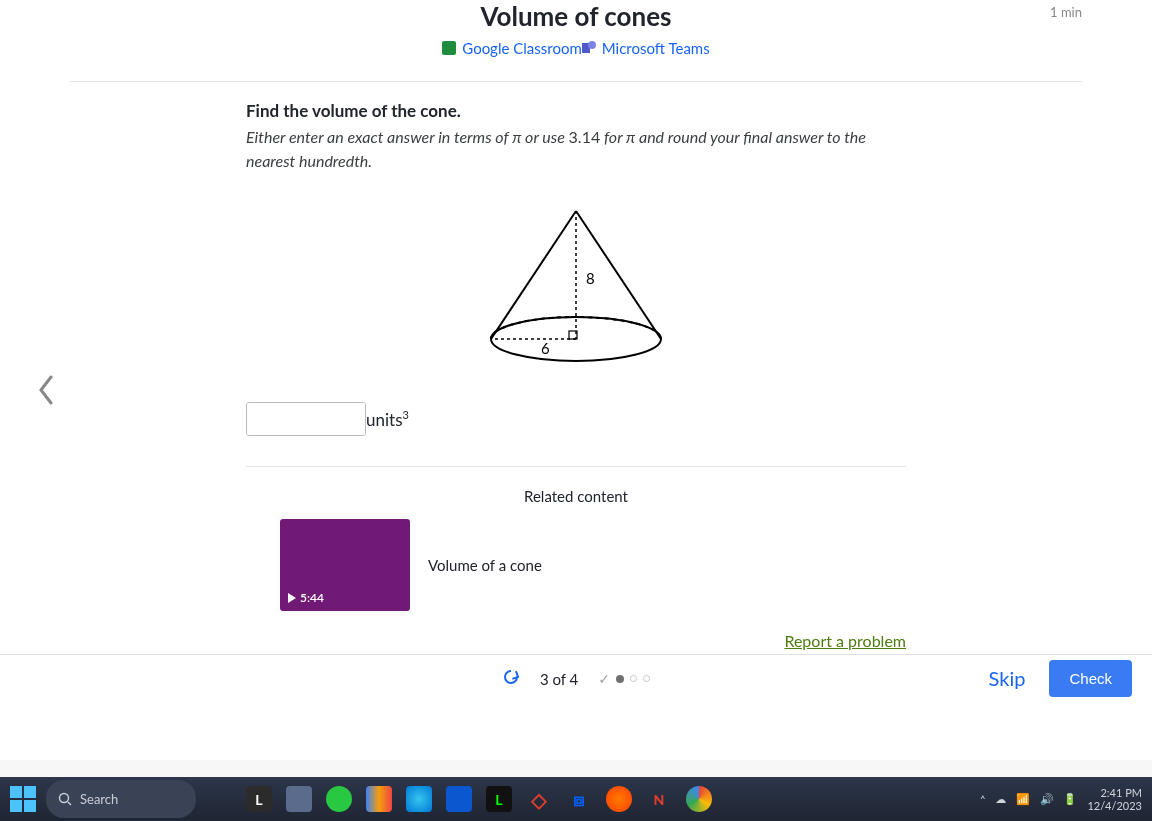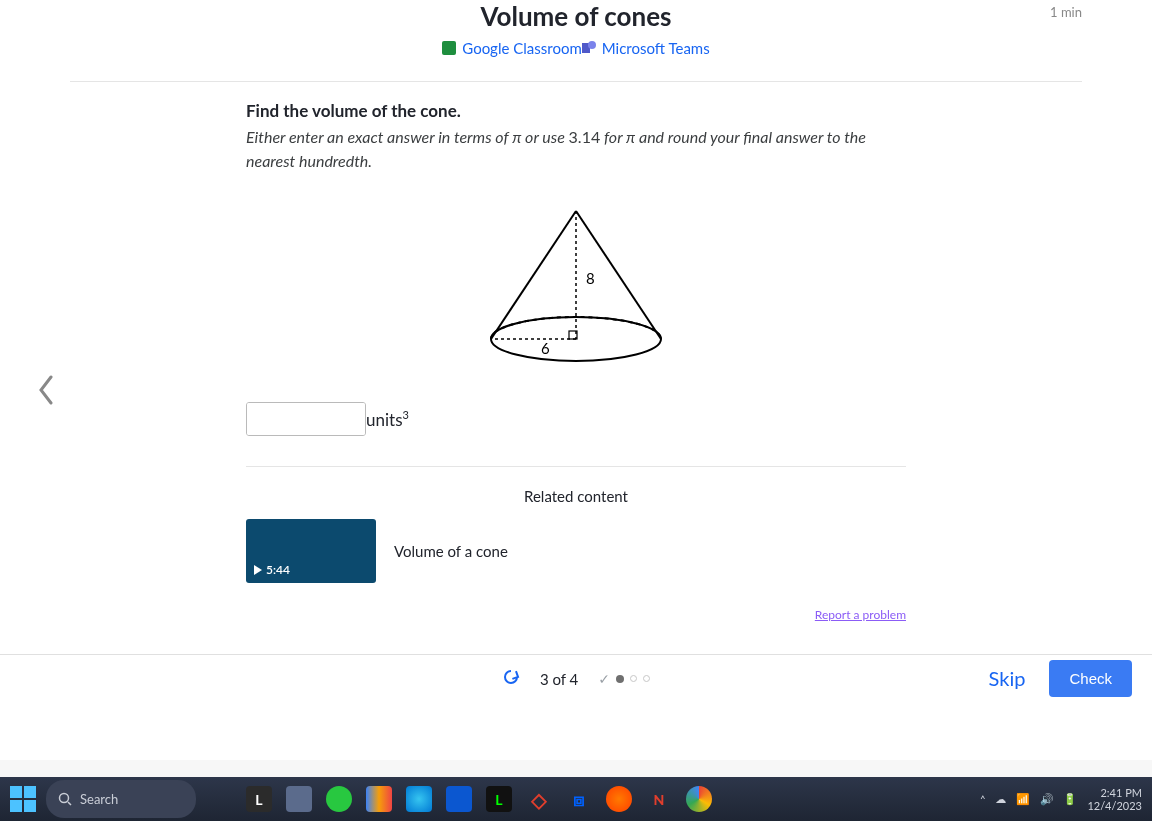--- a/index.html
+++ b/index.html
@@ -64,30 +64,30 @@
     border: 1px solid #bababa; border-radius: 3px; height: 34px; width: 120px;
     display:flex; align-items:stretch; overflow:hidden;
   }
   .answer-input input { border:none; flex:1; padding:0 6px; font-size:14px; outline:none;}
   .units { font-size: 17px; }
   .units sup { font-size: 11px; }
   hr.thin { border:none; border-top:1px solid #e5e5e5; margin: 20px 0;}
   .related-h { font-size: 15px; color:#21242c; margin-bottom: 14px; text-align: center;}
   .related-row { display:flex; align-items:center; gap:18px; }
   .thumb {
-    width: 130px; height: 64px; background:#0c4a6e; border-radius:3px; position:relative; cursor:pointer;
+    width: 130px; height: 92px; background:#701a75; border-radius:3px; position:relative; cursor:pointer;margin-left:34px;
   }
   .thumb-time {
     position:absolute; left:8px; bottom:6px; color:#fff; font-size:12px; font-weight:600;
     display:flex; align-items:center; gap:4px;
   }
   .play-tri { width:0;height:0;border-left:8px solid #fff;border-top:5px solid transparent;border-bottom:5px solid transparent;}
   .related-title { font-size:15px; color:#21242c;}
   .report { text-align:right; margin-top: 20px; }
-  .report a { color:#8b5cf6; font-size:12px; text-decoration: underline; cursor:pointer;}
+  .report a { color:#4d7c0f; font-size:16px; text-decoration: underline; cursor:pointer;}
   .nav-left {
     position:absolute; left:26px; top:370px; width:40px; height:40px;
     display:flex; align-items:center; justify-content:center; cursor:pointer;
     font-size: 28px; color:#888;
   }
   .footer-bar {
     position:absolute; left:0; right:0; bottom:58px; height:48px;
     border-top:1px solid #e0e0e0; background:#fff;
     display:flex; align-items:center; justify-content:center; gap:10px;
   }

